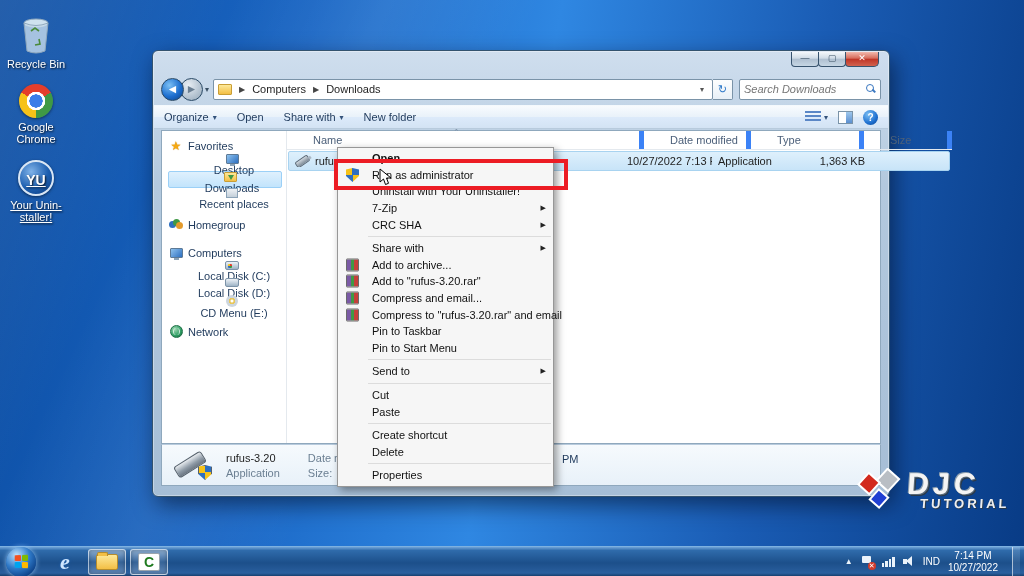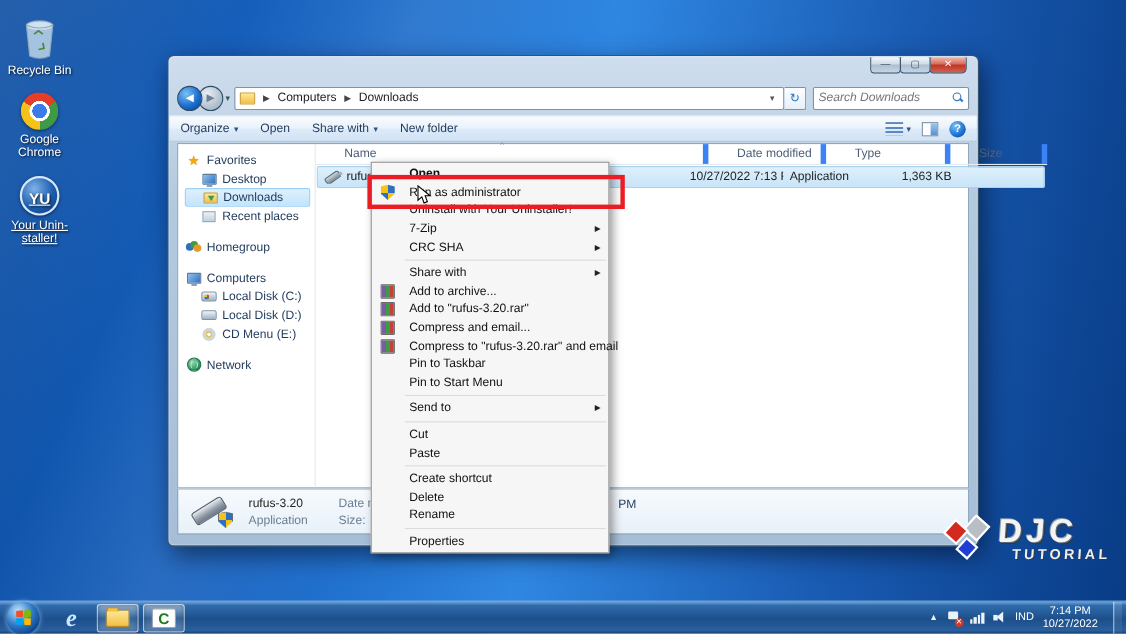--- a/index.html
+++ b/index.html
@@ -91,21 +91,21 @@
     background:radial-gradient(circle at 35% 30%, #7cc0f4, #1d6fd0 60%, #0b3f86);
     display:flex; align-items:center; justify-content:center; }
 
   
   .main { position:absolute; top:79px; left:8px; right:8px; bottom:52px; background:#fff;
     border:1px solid #8fa8bd; display:flex; }
   .sidebar { width:124px; flex:0 0 auto; padding:6px 0 0 6px; color:#1e395b; overflow:hidden; }
   .sgroup { margin-bottom:11px; }
   .srow { display:flex; align-items:center; height:17px; white-space:nowrap; }
   .srow .sic { width:16px; flex:0 0 auto; display:flex; justify-content:center; margin-right:4px; }
-  .sitem { padding-left:14px; }
+  .sitem { padding-left:14px;flex-direction:column; }
   .sitem.selected { background:linear-gradient(#dff0fd,#c2e4fc); border:1px solid #9bd0f7;
     border-radius:2px; height:17px; margin-right:4px; }
   .star { color:#f5a812; font-size:12px; text-shadow:0 0 1px #c77f00; }
   .mon { width:13px; height:10px; border:1px solid #5d7a96; border-radius:1px;
     background:linear-gradient(135deg,#8ec2ee,#2d6fc0); position:relative; }
   .mon::after { content:""; position:absolute; left:3px; bottom:-3px; width:5px; height:2px; background:#8ba3b8; }
   .fold { width:13px; height:10px; border-radius:1px; background:linear-gradient(#fde99a,#f3bf45);
     border:1px solid #c99e35; position:relative; }
   .fold.dl::after { content:""; position:absolute; left:3.5px; top:2px;
     border-left:3px solid transparent; border-right:3px solid transparent; border-top:5px solid #3f9945; }
@@ -501,23 +501,20 @@
   <div class="mi">
     <span>Paste</span>
     </div>
   <div class="msep"></div>
   <div class="mi">
     <span>Create shortcut</span>
     </div>
   <div class="mi">
     <span>Delete</span>
     </div>
-  <div class="mi">
-    <span>Rename</span>
-    </div>
   <div class="msep"></div>
   <div class="mi">
     <span>Properties</span>
     </div>
 </div>
 
 <div class="redbox"></div>
 <div class="cursor">
   <svg class="cursor-svg" width="14" height="18" viewBox="0 0 14 18">
     <path d="M1 1 L1 14 L4.5 11 L6.5 16.5 L9.5 15.3 L7.5 10 L12 10 Z" fill="#fff" stroke="#000" stroke-width="1"></path>

